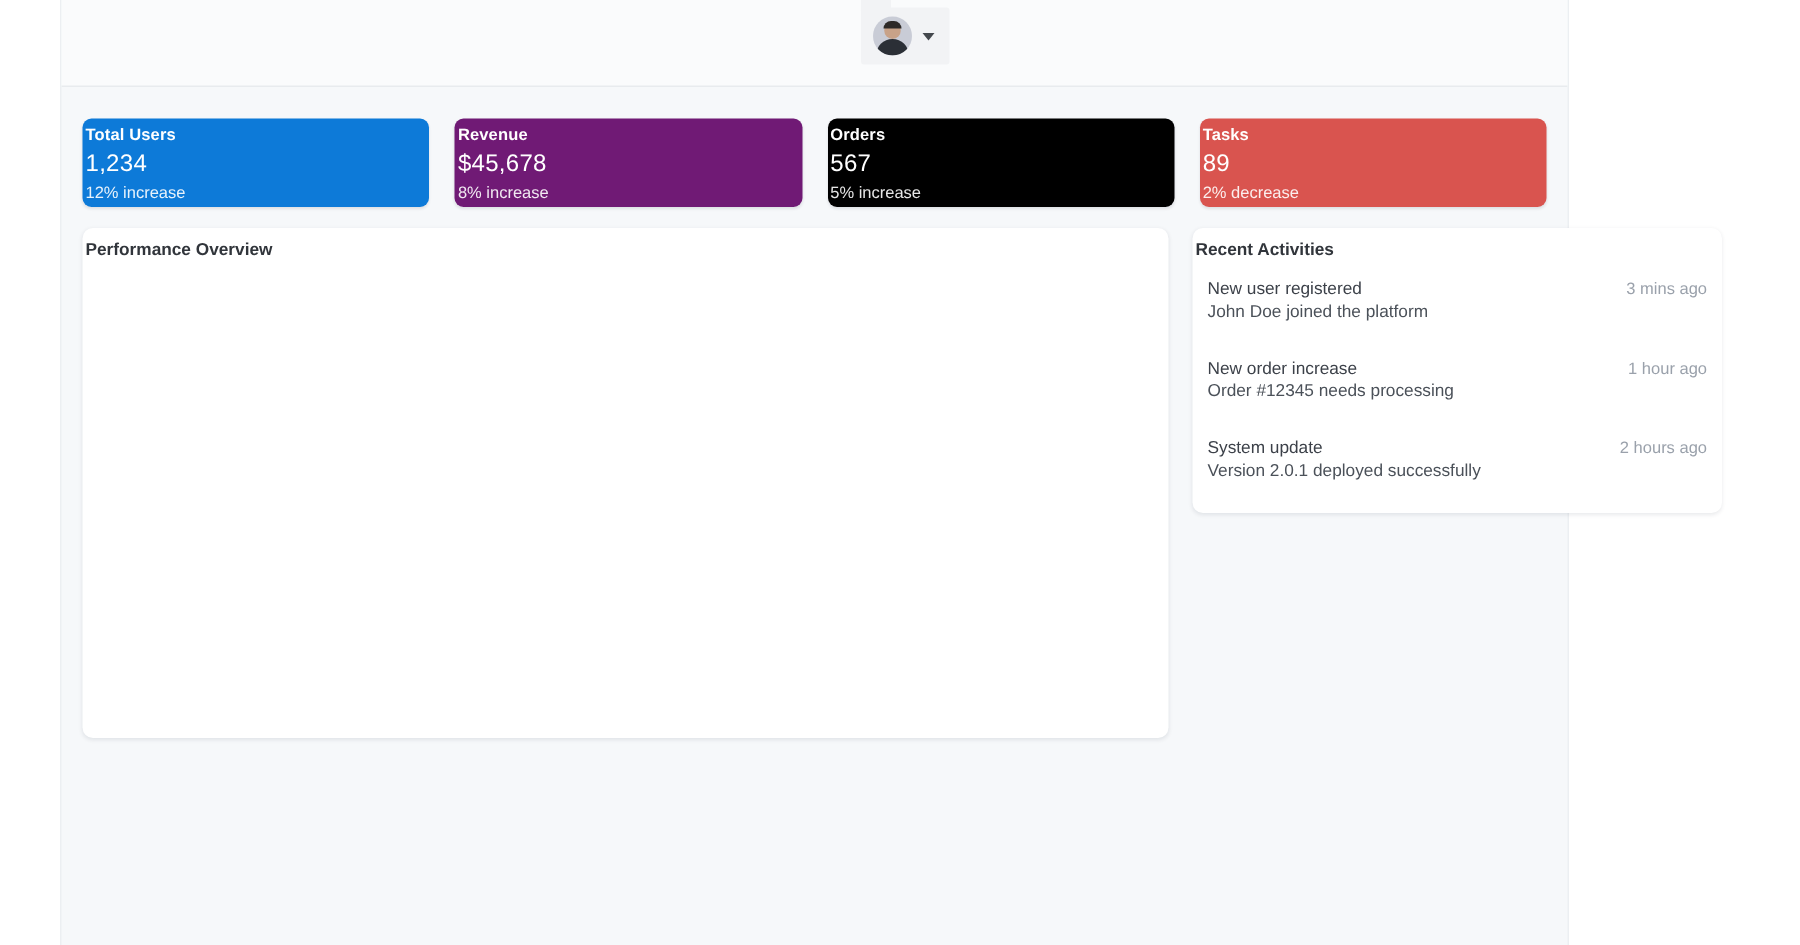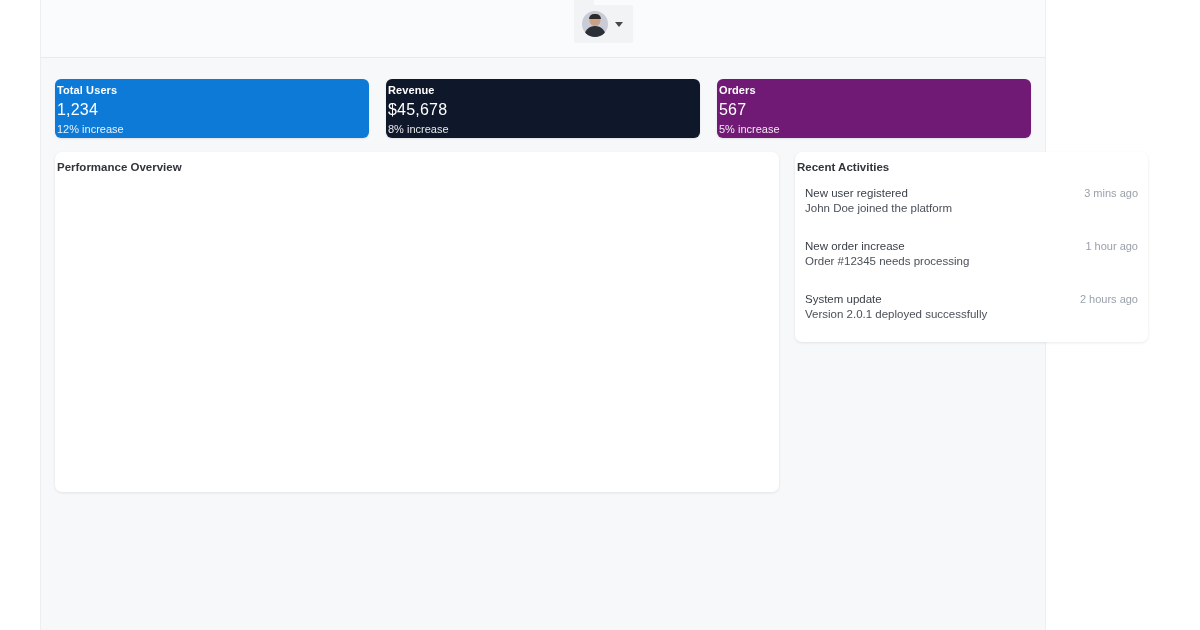--- a/index.html
+++ b/index.html
@@ -220,32 +220,37 @@
     </div>
 
     <div class="stats">
 
       <div class="stat-card" style="background:#0d7ad8">
         <div class="stat-title">Total Users</div>
         <div class="stat-value">1,234</div>
         <div class="stat-change">12% increase</div>
       </div>
 
-      <div class="stat-card" style="background:#0f172a">
+      <div class="stat-card" style="background:#701a75">
         <div class="stat-title">Revenue</div>
         <div class="stat-value">$45,678</div>
         <div class="stat-change">8% increase</div>
       </div>
 
-      <div class="stat-card" style="background:#701a75">
+      <div class="stat-card" style="background:#000000">
         <div class="stat-title">Orders</div>
         <div class="stat-value">567</div>
         <div class="stat-change">5% increase</div>
       </div>
 
+      <div class="stat-card" style="background:#d9544f">
+        <div class="stat-title">Tasks</div>
+        <div class="stat-value">89</div>
+        <div class="stat-change">2% decrease</div>
+      </div>
 
     </div>
 
     <div class="panels">
 
       <div class="panel panel-chart">
         <div class="panel-title">Performance Overview</div>
         <div class="chart-canvas"></div>
       </div>
 

